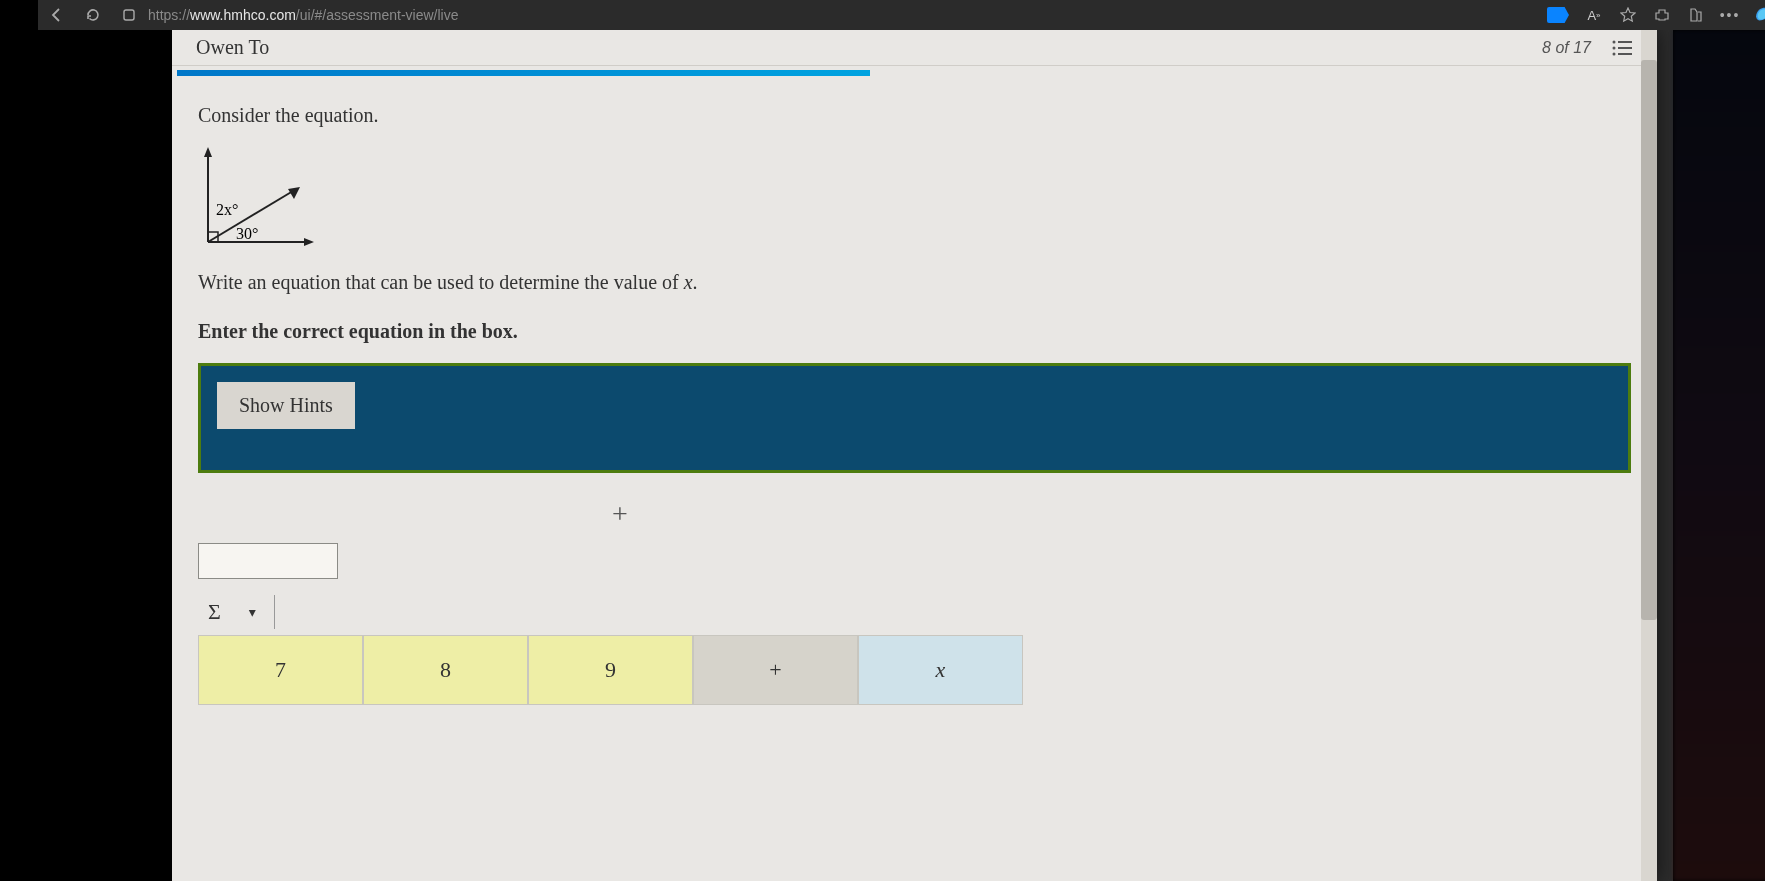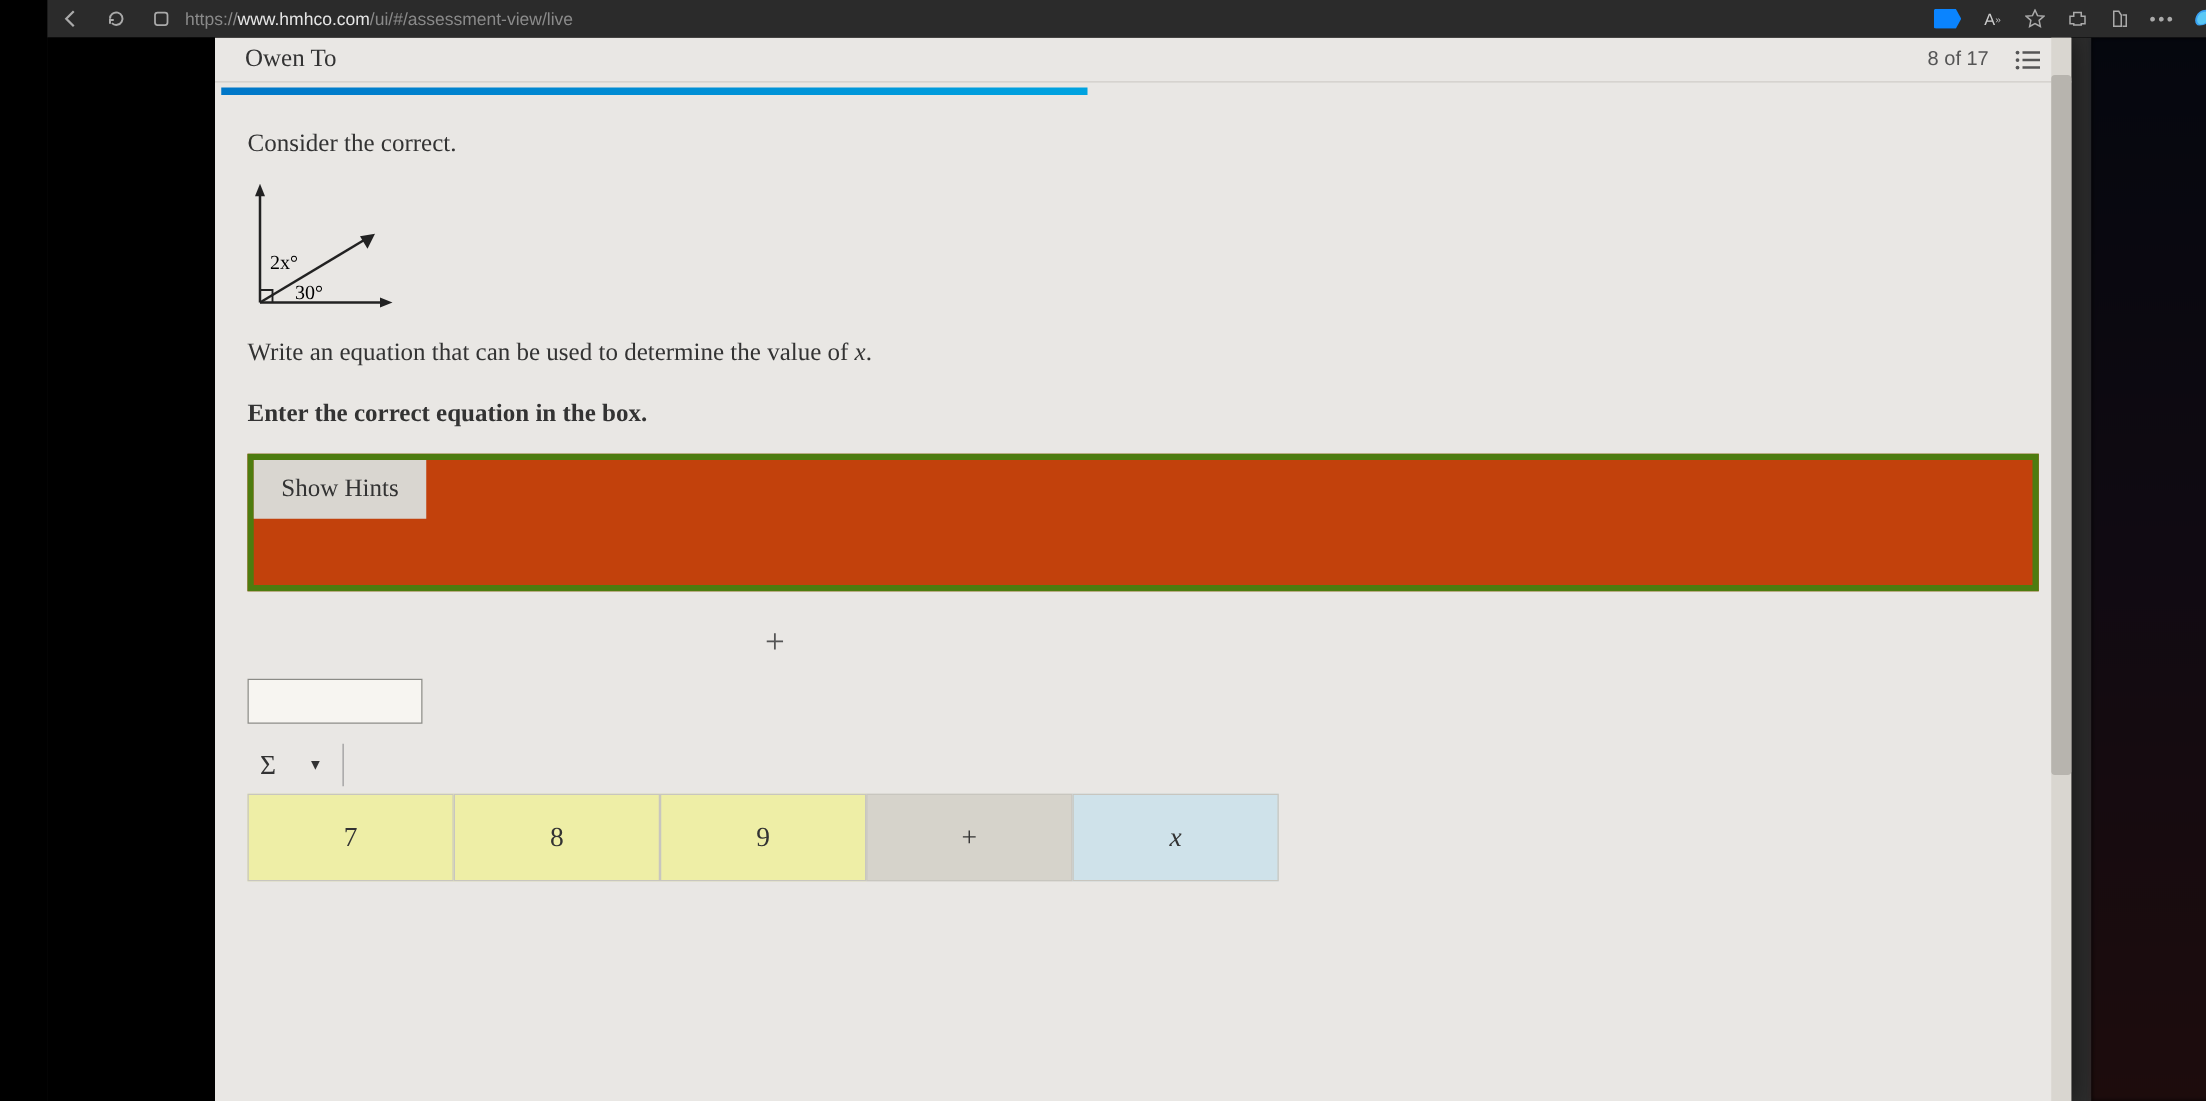--- a/index.html
+++ b/index.html
@@ -82,21 +82,21 @@
     justify-content: space-between;
     padding: 6px 24px;
     border-bottom: 1px solid #d0cdc8;
   }
   .student-name {
     font-size: 20px;
     font-family: Georgia, 'Times New Roman', serif;
     color: #333;
   }
   .header-right {
-    display: flex; align-items: center; gap: 20px;
+    display: flex; align-items: center; gap: 20px; font-style: italic;
   }
   .counter { font-size: 16px; color: #555; }
   .menu-icon { width: 22px; height: 18px; cursor: pointer; }
   .progress-wrap {
     height: 12px;
     padding: 4px 0 0 0;
   }
   .progress-track {
     height: 6px;
     width: calc(100% - 10px);
@@ -122,22 +122,23 @@
   
   .diagram {
     width: 180px; height: 110px;
     position: relative;
     margin-bottom: 14px;
   }
   .instr { margin-top: 14px; margin-bottom: 20px; }
   .instr .xvar { font-style: italic; font-family: 'Times New Roman', serif; }
   
   .answer-area {
-    border: 5px solid #4d7c0f;
-    background: #c2410c;
+    border: 3px solid #4d7c0f;
+    background: #0c4a6e;
+    padding: 16px;
     margin-top: 10px;
     min-height: 110px;
   }
   .show-hints {
     display: inline-block;
     background: #d9d6d0;
     padding: 12px 22px;
     font-size: 20px;
     font-family: Georgia,'Times New Roman',serif;
     color: #333;
@@ -292,21 +293,21 @@
       </div>
 
       <div class="progress-wrap">
         <div class="progress-track">
             <div class="progress-fill" style="width: 47%;"></div>
           </div>
       </div>
 
       <div class="content">
 
-        <div class="prompt-line">Consider the correct.</div>
+        <div class="prompt-line">Consider the equation.</div>
 
         <div class="diagram">
           <svg width="180" height="110" viewBox="0 0 180 110">
 
             <line x1="10" y1="95" x2="10" y2="6" stroke="#222" stroke-width="2"></line>
             <polygon points="10,0 6,10 14,10" fill="#222"></polygon>
 
             <line x1="10" y1="95" x2="108" y2="95" stroke="#222" stroke-width="2"></line>
             <polygon points="116,95 106,91 106,99" fill="#222"></polygon>
 

